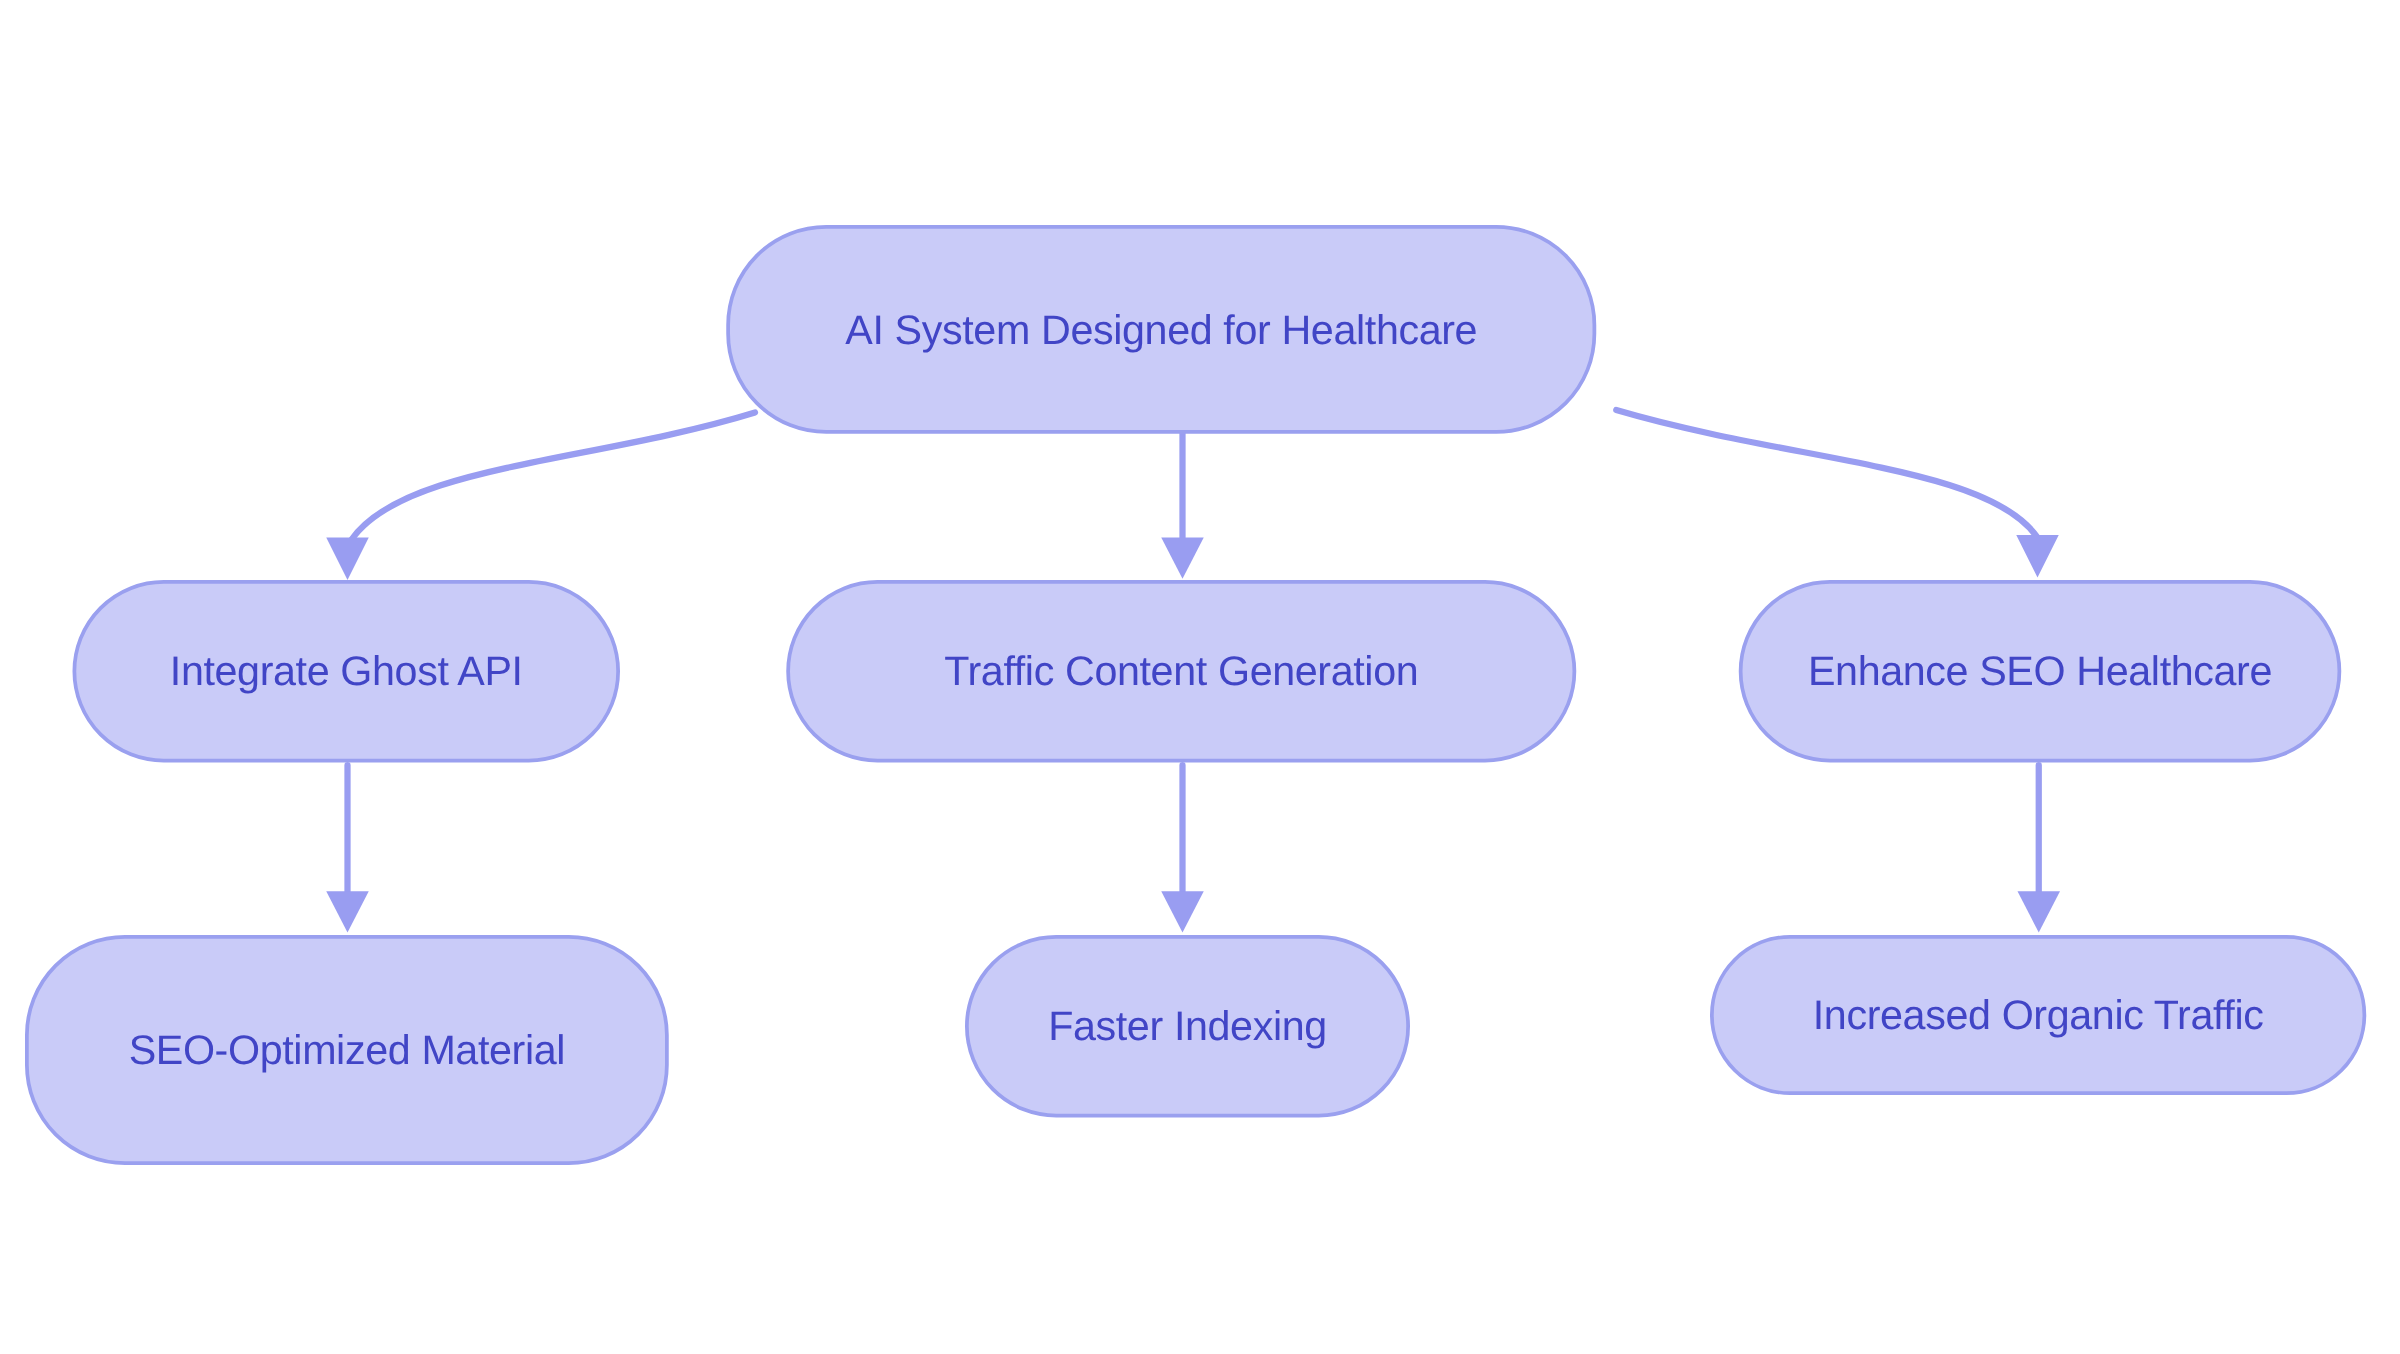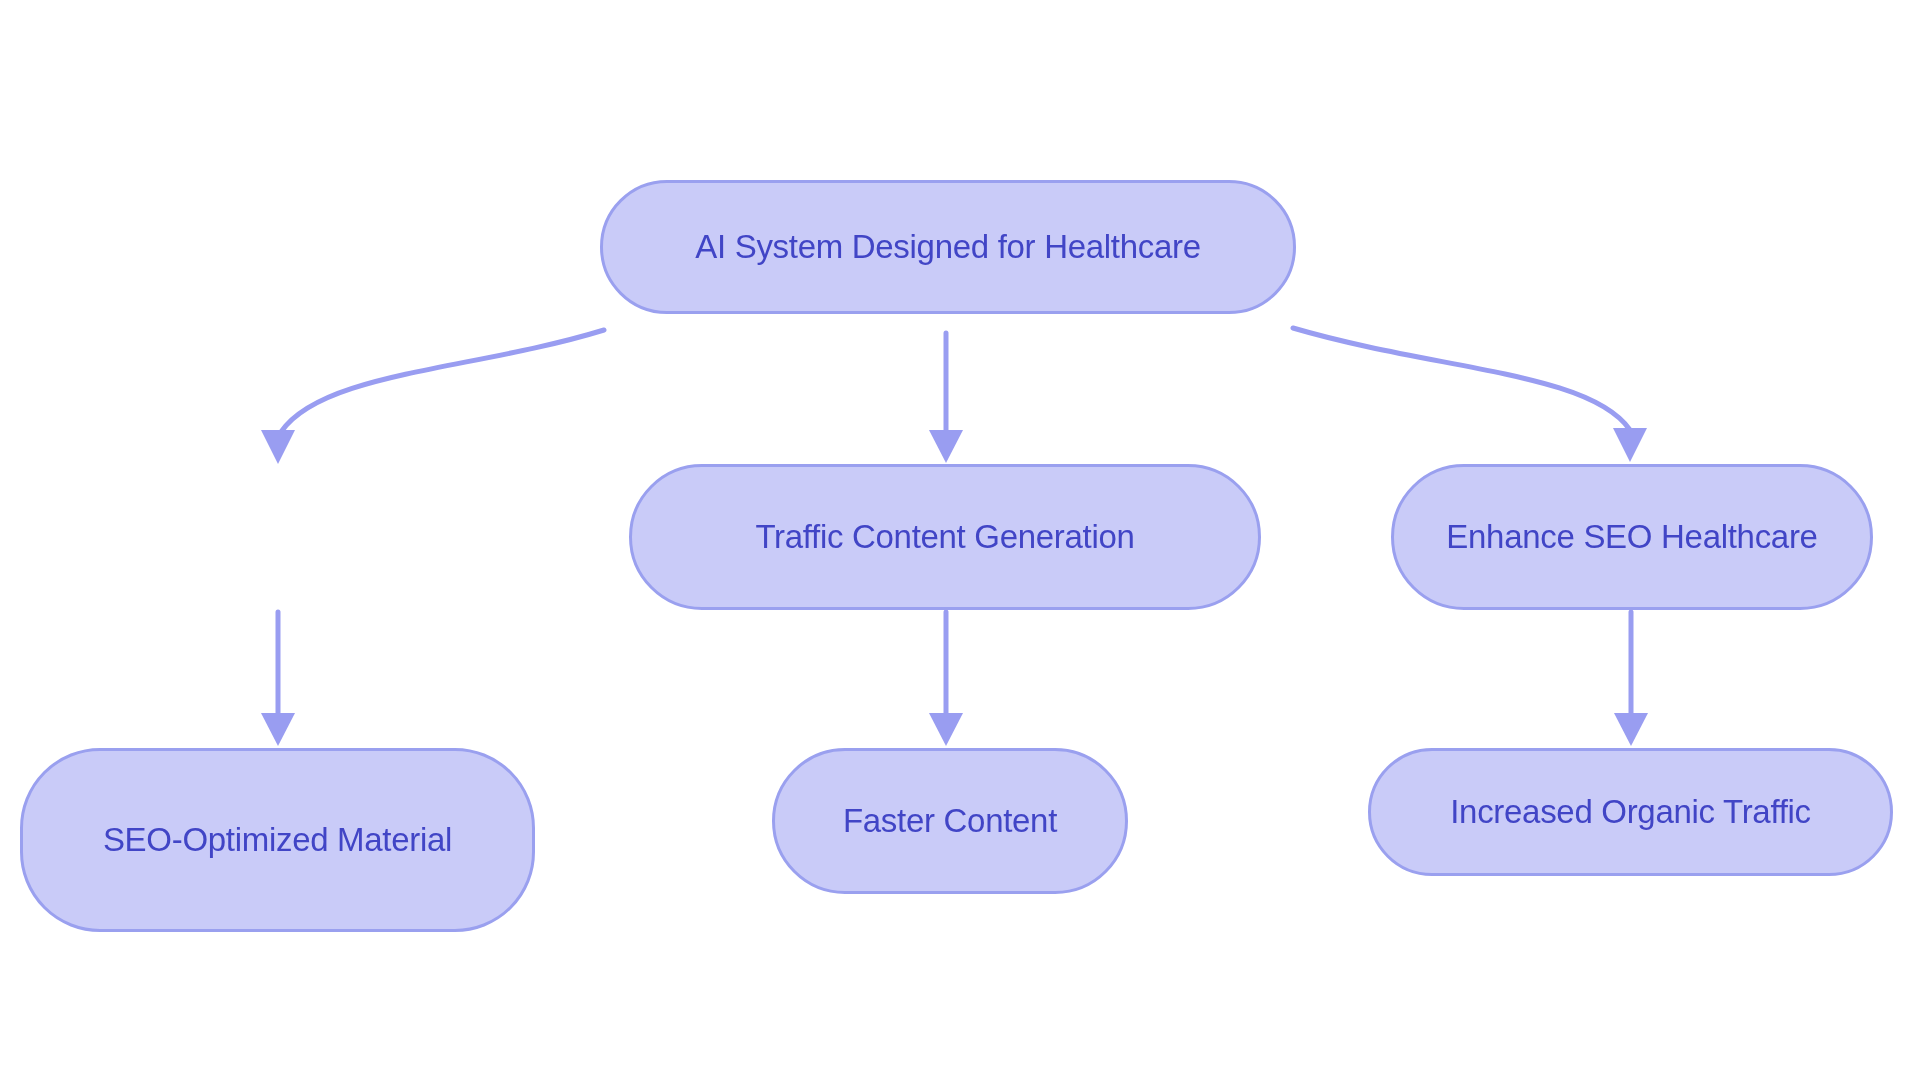--- a/index.html
+++ b/index.html
@@ -39,21 +39,21 @@
     border-radius: 80px;
     display: flex;
     align-items: center;
     justify-content: center;
     text-align: center;
     color: #4145c6;
     font-size: 33px;
     letter-spacing: -0.3px;
     white-space: nowrap;
   }
-  .node-root       { left: 600px;  top: 180px; width: 696px; height: 134px; }
+  .node-root       { left: 581px;  top: 180px; width: 696px; height: 167px; }
   .node-mid-left   { left: 58px;   top: 464px; width: 438px; height: 146px; }
   .node-mid-center { left: 629px;  top: 464px; width: 632px; height: 146px; }
   .node-mid-right  { left: 1391px; top: 464px; width: 482px; height: 146px; }
   .node-bot-left   { left: 20px;   top: 748px; width: 515px; height: 184px; }
   .node-bot-center { left: 772px;  top: 748px; width: 356px; height: 146px; }
   .node-bot-right  { left: 1368px; top: 748px; width: 525px; height: 128px; }
 </style>
 </head>
 <body>
 
@@ -77,34 +77,37 @@
     <polygon class="arrowhead" points="929,713 963,713 946,746" fill="#999df1"></polygon>
 
     <path class="edge-line" d="M 1631 612 L 1631 714" stroke="#999df1"></path>
     <polygon class="arrowhead" points="1614,713 1648,713 1631,746" fill="#999df1"></polygon>
   </svg>
 
   <div class="node node-root">
     <span>AI System Designed for Healthcare</span>
   </div>
 
+  <div class="node node-mid-left">
+    <span>Integrate Ghost API</span>
+  </div>
 
   <div class="node node-mid-center">
     <span>Traffic Content Generation</span>
   </div>
 
   <div class="node node-mid-right">
     <span>Enhance SEO Healthcare</span>
   </div>
 
   <div class="node node-bot-left">
     <span>SEO-Optimized Material</span>
   </div>
 
   <div class="node node-bot-center">
-    <span>Faster Content</span>
+    <span>Faster Indexing</span>
   </div>
 
   <div class="node node-bot-right">
     <span>Increased Organic Traffic</span>
   </div>
 
 </div>
 
 </body></html>

